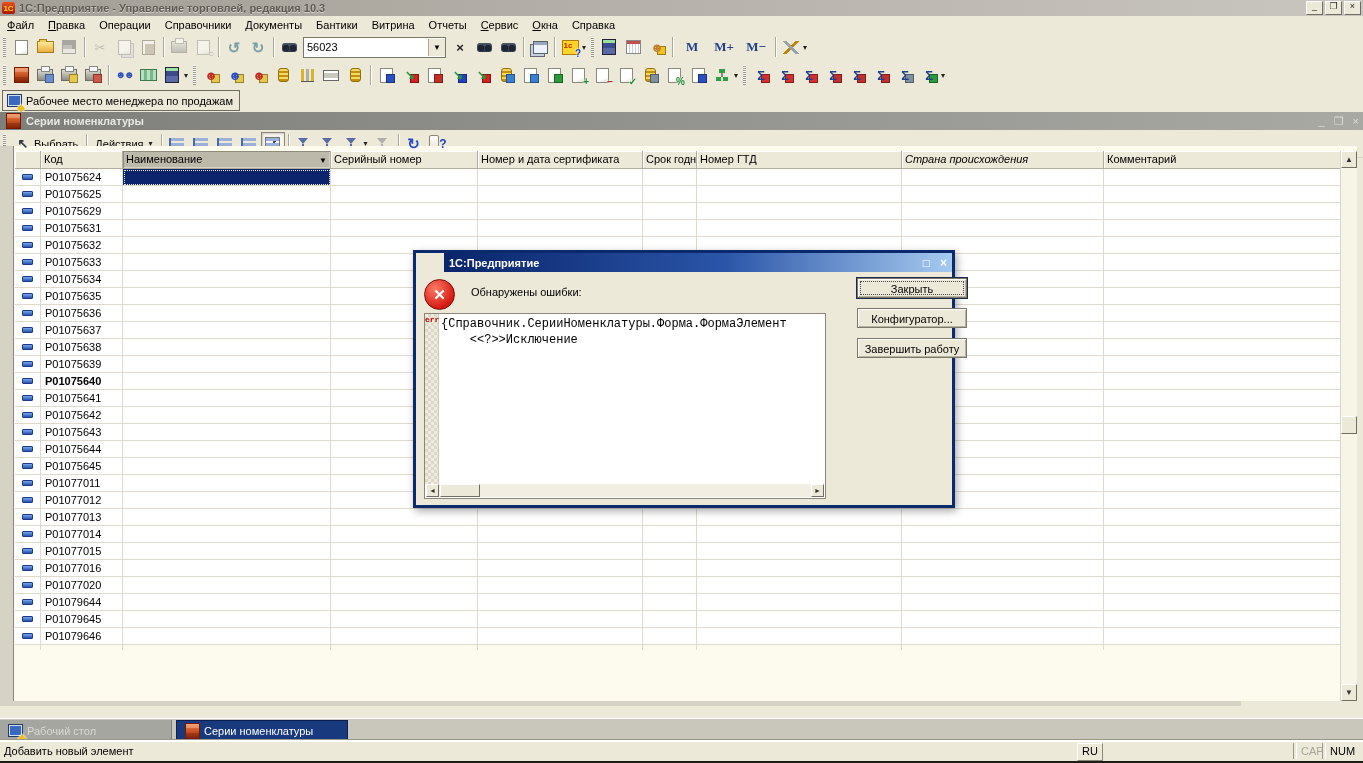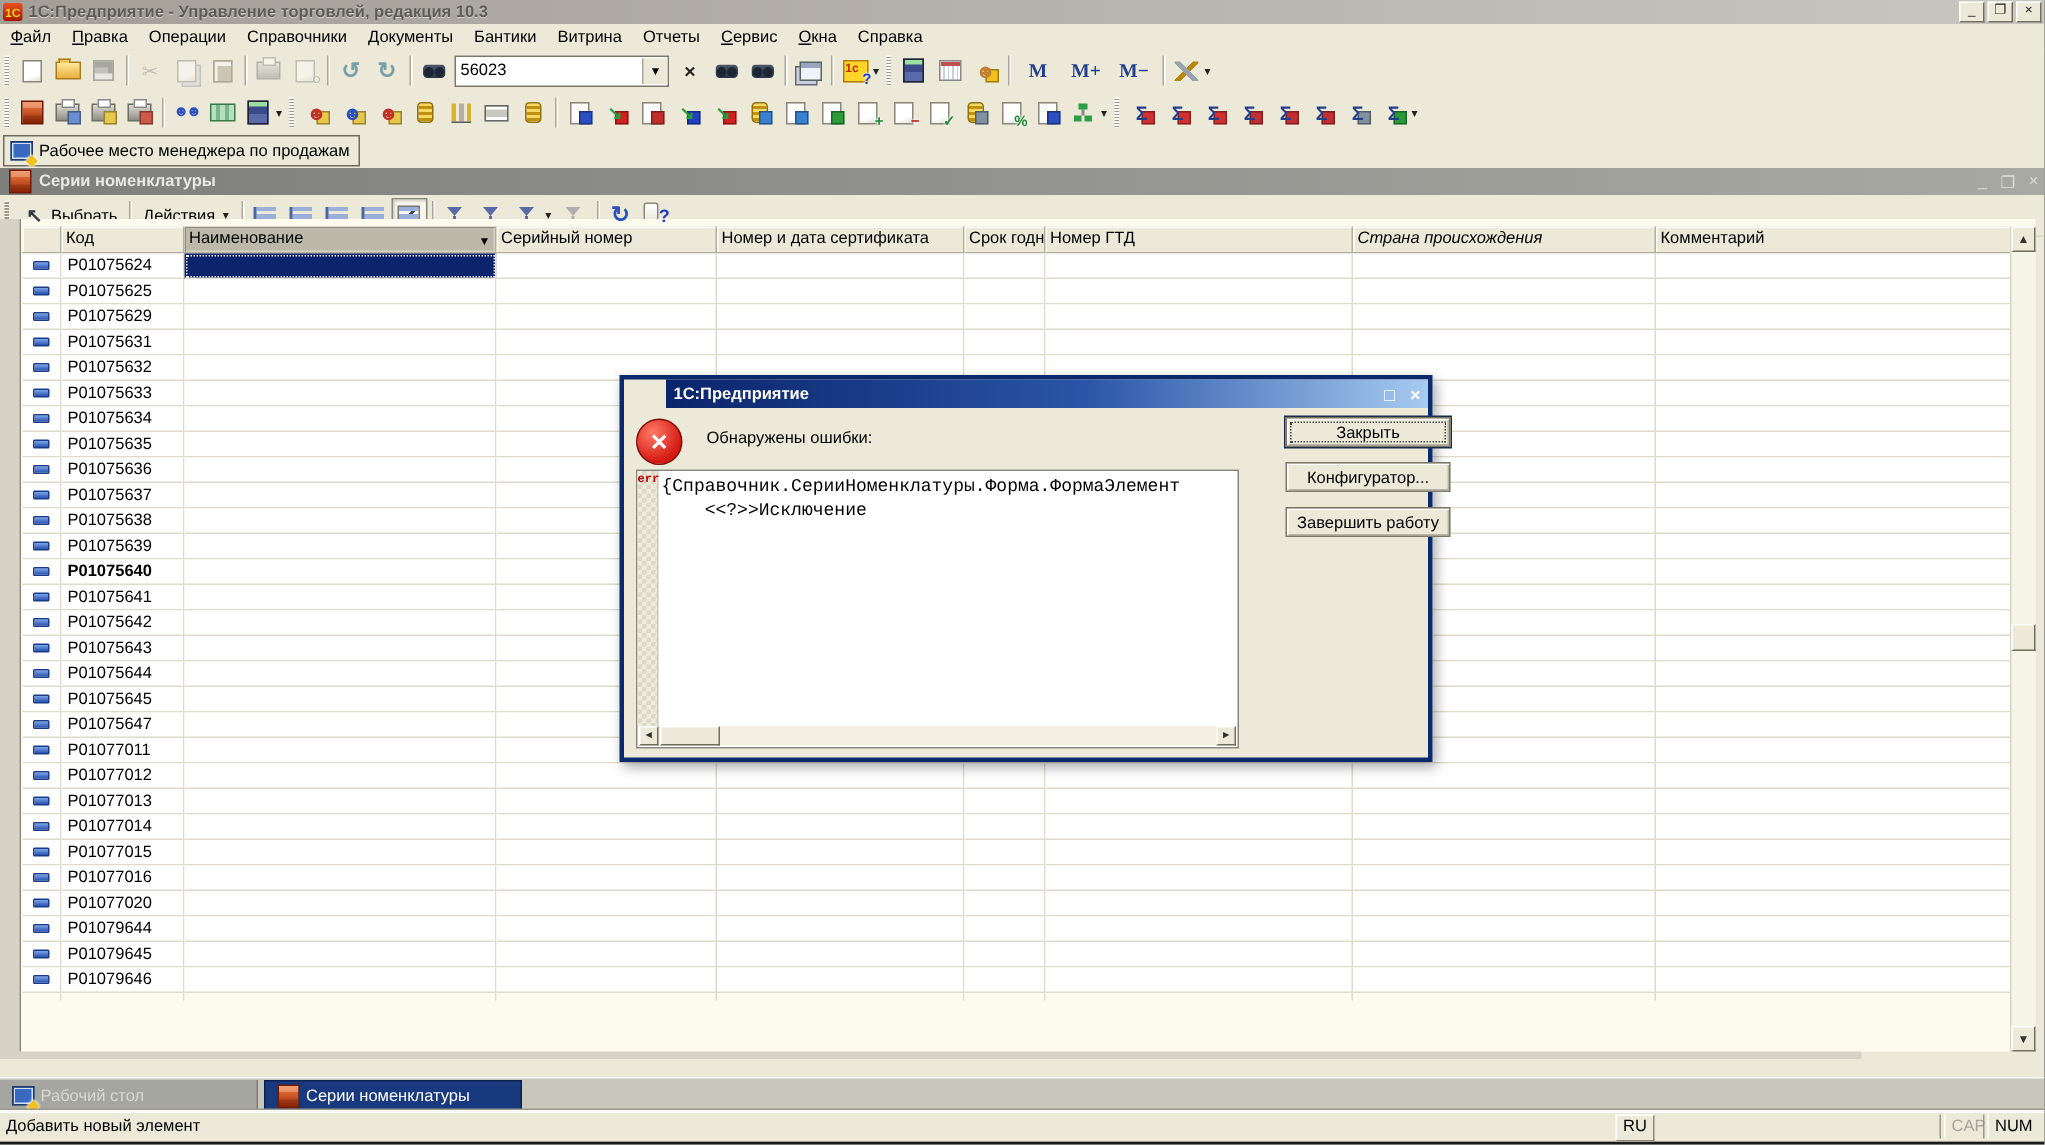--- a/index.html
+++ b/index.html
@@ -894,33 +894,20 @@
             <div class="tcell" style="width: 165px;"></div>
             <div class="tcell" style="width: 54px;"></div>
             <div class="tcell" style="width: 205px;"></div>
             <div class="tcell" style="width: 202px;"></div>
             <div class="tcell" style="width: 238px;"></div>
           </div>
           <div class="trow">
             <div class="tcell iconcell" style="width: 26px;">
               <span class="rowdash"></span>
             </div>
-            <div class="tcell" style="width: 82px;">P01075647</div>
-            <div class="tcell" style="width: 208px;"></div>
-            <div class="tcell" style="width: 147px;"></div>
-            <div class="tcell" style="width: 165px;"></div>
-            <div class="tcell" style="width: 54px;"></div>
-            <div class="tcell" style="width: 205px;"></div>
-            <div class="tcell" style="width: 202px;"></div>
-            <div class="tcell" style="width: 238px;"></div>
-          </div>
-          <div class="trow">
-            <div class="tcell iconcell" style="width: 26px;">
-              <span class="rowdash"></span>
-            </div>
             <div class="tcell" style="width: 82px;">P01077011</div>
             <div class="tcell" style="width: 208px;"></div>
             <div class="tcell" style="width: 147px;"></div>
             <div class="tcell" style="width: 165px;"></div>
             <div class="tcell" style="width: 54px;"></div>
             <div class="tcell" style="width: 205px;"></div>
             <div class="tcell" style="width: 202px;"></div>
             <div class="tcell" style="width: 238px;"></div>
           </div>
           <div class="trow">

